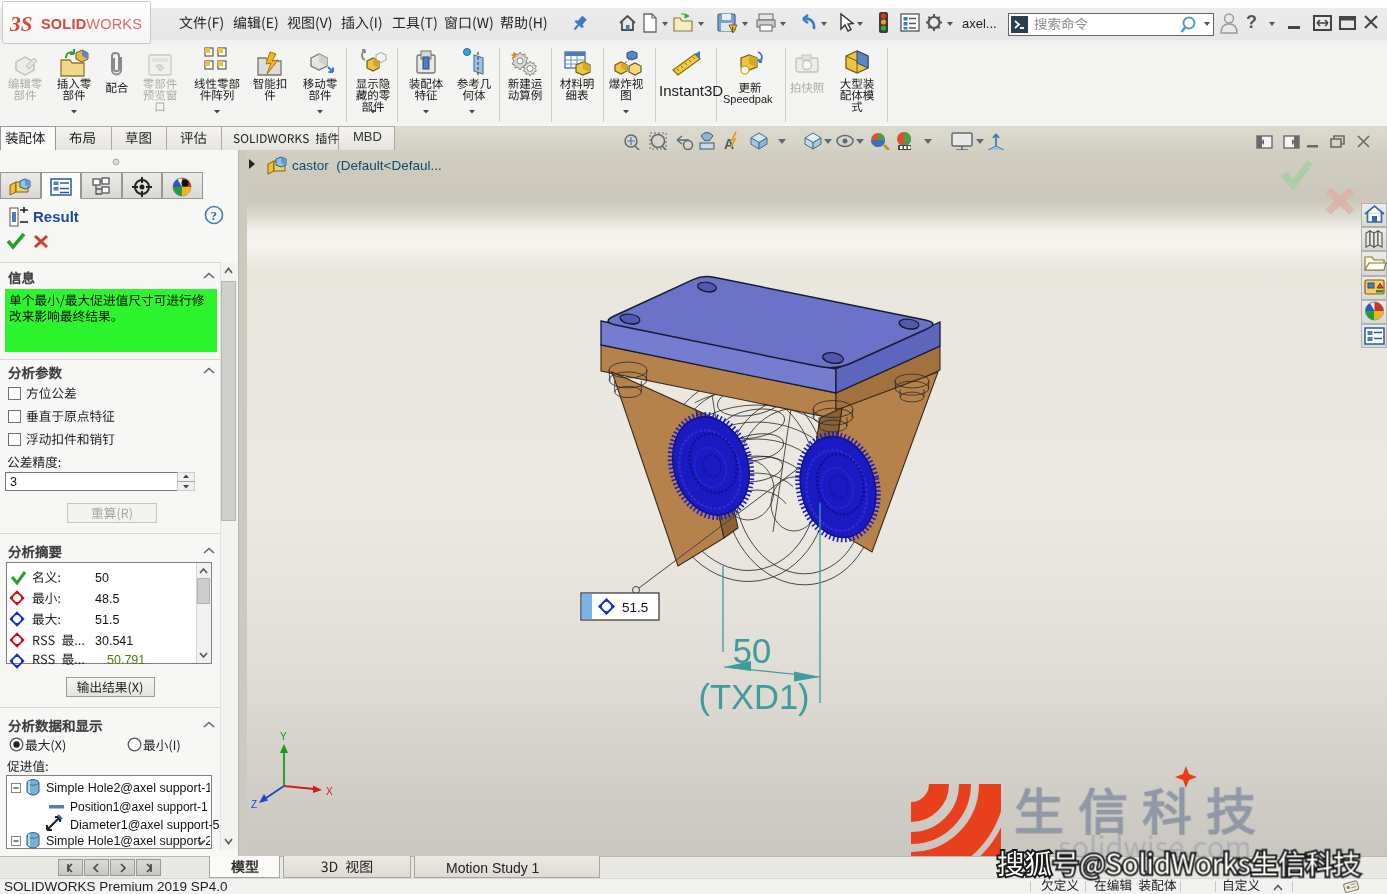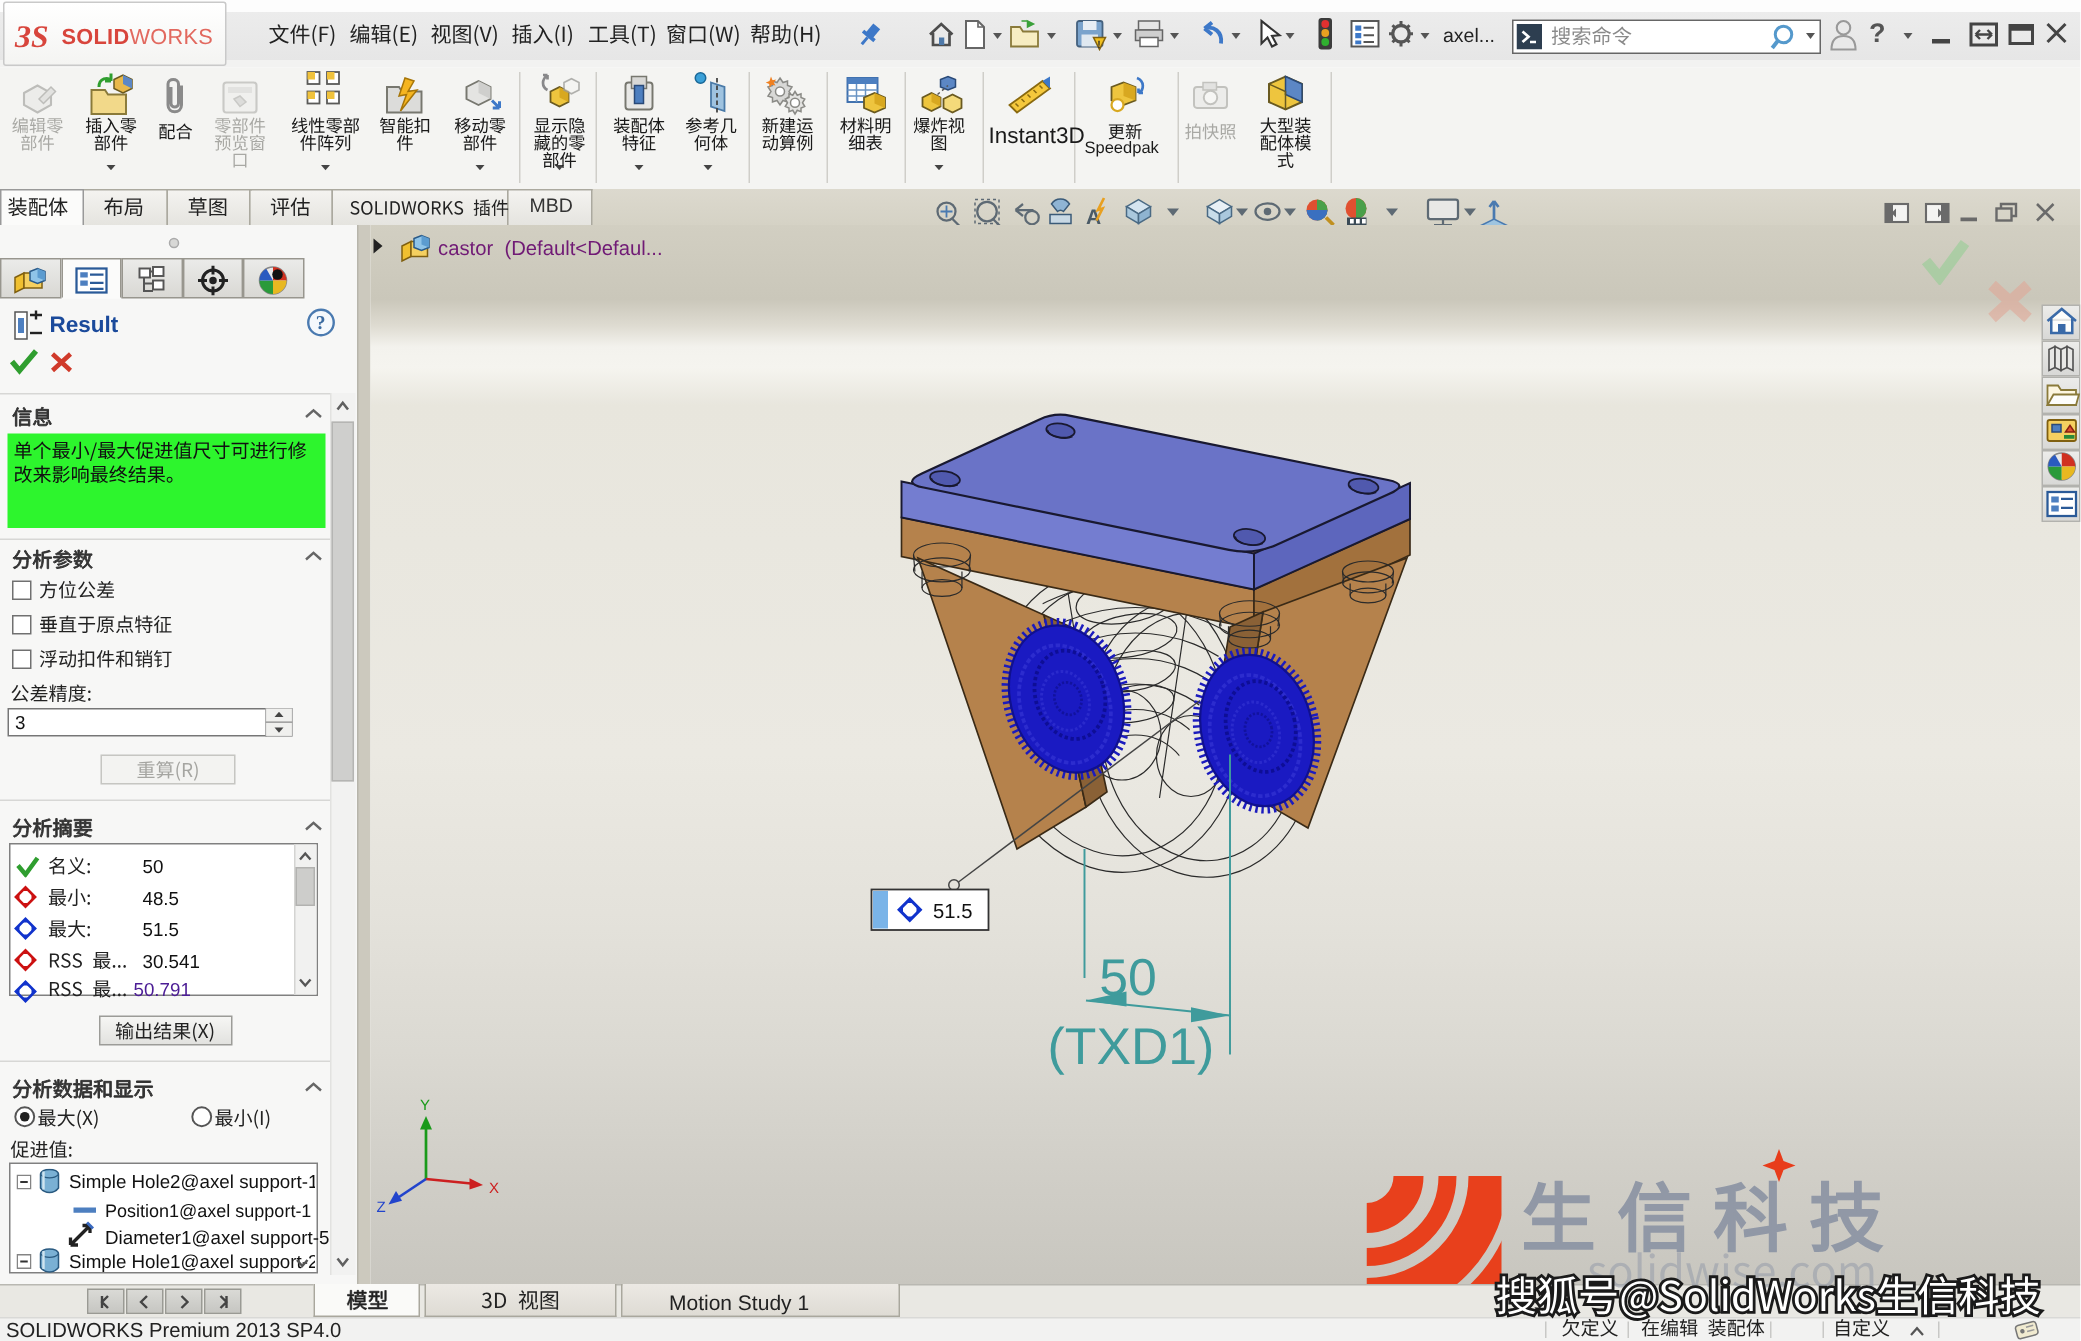--- a/index.html
+++ b/index.html
@@ -467,21 +467,21 @@
 <svg class="abs" style="left:9px;top:653px" width="16" height="16" viewBox="0 0 16 16">
     <g transform="rotate(45 8 8)">
       <rect x="3.5" y="3.5" width="9" height="9" fill="none" stroke="#1133cc" stroke-width="1.8"></rect>
     </g>
     <path d="M8,1 L5.5,4 L10.5,4 Z M8,15 L5.5,12 L10.5,12 Z M1,8 L4,5.5 L4,10.5 Z M15,8 L12,5.5 L12,10.5 Z" fill="#1133cc"></path>
   </svg>
 <div class="abs" style="left:95px;top:571px;font-size:12.5px;color:#111">50</div>
 <div class="abs" style="left:95px;top:592px;font-size:12.5px;color:#111">48.5</div>
 <div class="abs" style="left:95px;top:613px;font-size:12.5px;color:#111">51.5</div>
 <div class="abs" style="left:95px;top:634px;font-size:12.5px;color:#111">30.541</div>
-<div class="abs" style="left:89px;top:653px;font-size:12.5px;color:#4c1d95">50.791</div>
+<div class="abs" style="left:107px;top:653px;font-size:12.5px;color:#4d7c0f">50.791</div>
 <div class="abs" style="left:196px;top:563px;width:15px;height:100px;background:#f1f1f0;border-left:1px solid #d4d4d2"></div>
 <svg class="abs" style="left:196px;top:564px" width="15" height="14" viewBox="0 0 15 14">
     <path d="M4,9 L7.5,5 L11,9" fill="none" stroke="#555" stroke-width="1.6"></path>
   </svg>
 <svg class="abs" style="left:196px;top:648px" width="15" height="14" viewBox="0 0 15 14">
     <path d="M4,5 L7.5,9 L11,5" fill="none" stroke="#555" stroke-width="1.6"></path>
   </svg>
 <div class="abs" style="left:197px;top:578px;width:13px;height:26px;background:#cdcdcb;border:1px solid #b2b2b0"></div>
 <div class="btn abs" style="left:66px;top:677px;width:89px;height:20px"></div>
 <div class="sep" style="top:707px"></div>
@@ -541,21 +541,21 @@
     <path d="M3,1 L9,6 L3,11 Z" fill="#222"></path>
   </svg>
 <svg class="abs" style="left:266px;top:155px" width="22" height="20" viewBox="0 0 22 20">
     <path d="M2,9 L8,6 L8,16 L2,19 Z" fill="#f0c030" stroke="#806010"></path>
     <path d="M8,6 L19,6 L19,16 L8,16 Z" fill="#f5d060" stroke="#806010"></path>
     <g transform="translate(9,1)">
       <path d="M1,3 L6,1 L11,3 L11,9 L6,11 L1,9 Z" fill="#8fc4e8" stroke="#2a5a88"></path>
       <path d="M6,1 L11,3 L11,9 L6,7 Z" fill="#5c9cd0"></path>
     </g>
   </svg>
-<div class="abs" style="left:292px;top:158px;font-size:13.5px;color:#701a75">castor&nbsp;&nbsp;(Default&lt;Defaul...</div>
+<div class="abs" style="left:292px;top:158px;font-size:13.5px;color:#0c4a6e">castor&nbsp;&nbsp;(Default&lt;Defaul...</div>
 <svg class="abs" style="left:1280px;top:158px" width="34" height="32" viewBox="0 0 34 32">
     <path d="M4,16 L13,27 L30,4" fill="none" stroke="#8fce8f" stroke-width="7" opacity="0.55"></path>
   </svg>
 <svg class="abs" style="left:1324px;top:186px" width="32" height="30" viewBox="0 0 32 30">
     <path d="M4,4 L28,26 M28,4 L4,26" stroke="#e0a898" stroke-width="7.5" opacity="0.6"></path>
   </svg>
 <div class="abs" style="left:1361px;top:203px;width:26px;height:24.2px;background:linear-gradient(#ececea,#d8d8d6);border:1px solid #b2b2ae"></div>
 <svg class="abs" style="left:1362px;top:203px" width="25" height="24" viewBox="0 0 25 24">
     <path d="M3,11 L12.5,3 L22,11 M5.5,9.5 L5.5,19 L19.5,19 L19.5,9.5" fill="#fdfdfb" stroke="#3a6aa8" stroke-width="1.7"></path>
     <rect x="10" y="13" width="5" height="6" fill="#3a6aa8"></rect>
@@ -729,21 +729,21 @@
     <path d="M5,3 L9,7 L5,11" stroke="#444" stroke-width="1.6" fill="none"></path>
   </svg>
 <svg class="abs" style="left:142px;top:861px" width="13" height="14" viewBox="0 0 13 14">
     <path d="M5,3 L9,7 L5,11 M9,3 L9,11" stroke="#444" stroke-width="1.6" fill="none"></path>
   </svg>
 <div class="btab abs active" style="left:209px;width:71px"></div>
 <div class="btab abs " style="left:283px;width:128px"></div>
 <div class="btab abs " style="left:414px;width:186px"></div>
 <div class="abs" style="left:446px;top:860px;font-size:14px;color:#222">Motion Study 1</div>
 <div id="statusbar" class="abs"></div>
-<div class="abs" style="left:4px;top:879px;font-size:13.5px;color:#222">SOLIDWORKS Premium 2013 SP4.0</div>
+<div class="abs" style="left:4px;top:879px;font-size:13.5px;color:#222">SOLIDWORKS Premium 2019 SP4.0</div>
 <svg class="abs" style="left:1272px;top:883px" width="12" height="10" viewBox="0 0 12 10">
     <path d="M2,7 L6,2.5 L10,7" fill="none" stroke="#555" stroke-width="1.5"></path>
   </svg>
 <svg class="abs" style="left:1342px;top:879px" width="20" height="15" viewBox="0 0 20 15">
     <g transform="rotate(-15 10 7)">
       <rect x="2" y="3" width="14" height="9" rx="2" fill="#f0ead0" stroke="#777"></rect>
       <circle cx="6" cy="7.5" r="1.5" fill="#777"></circle>
       <path d="M9,5.5 L14,5.5 M9,8.5 L14,8.5" stroke="#999" stroke-width="1"></path>
     </g>
   </svg>

